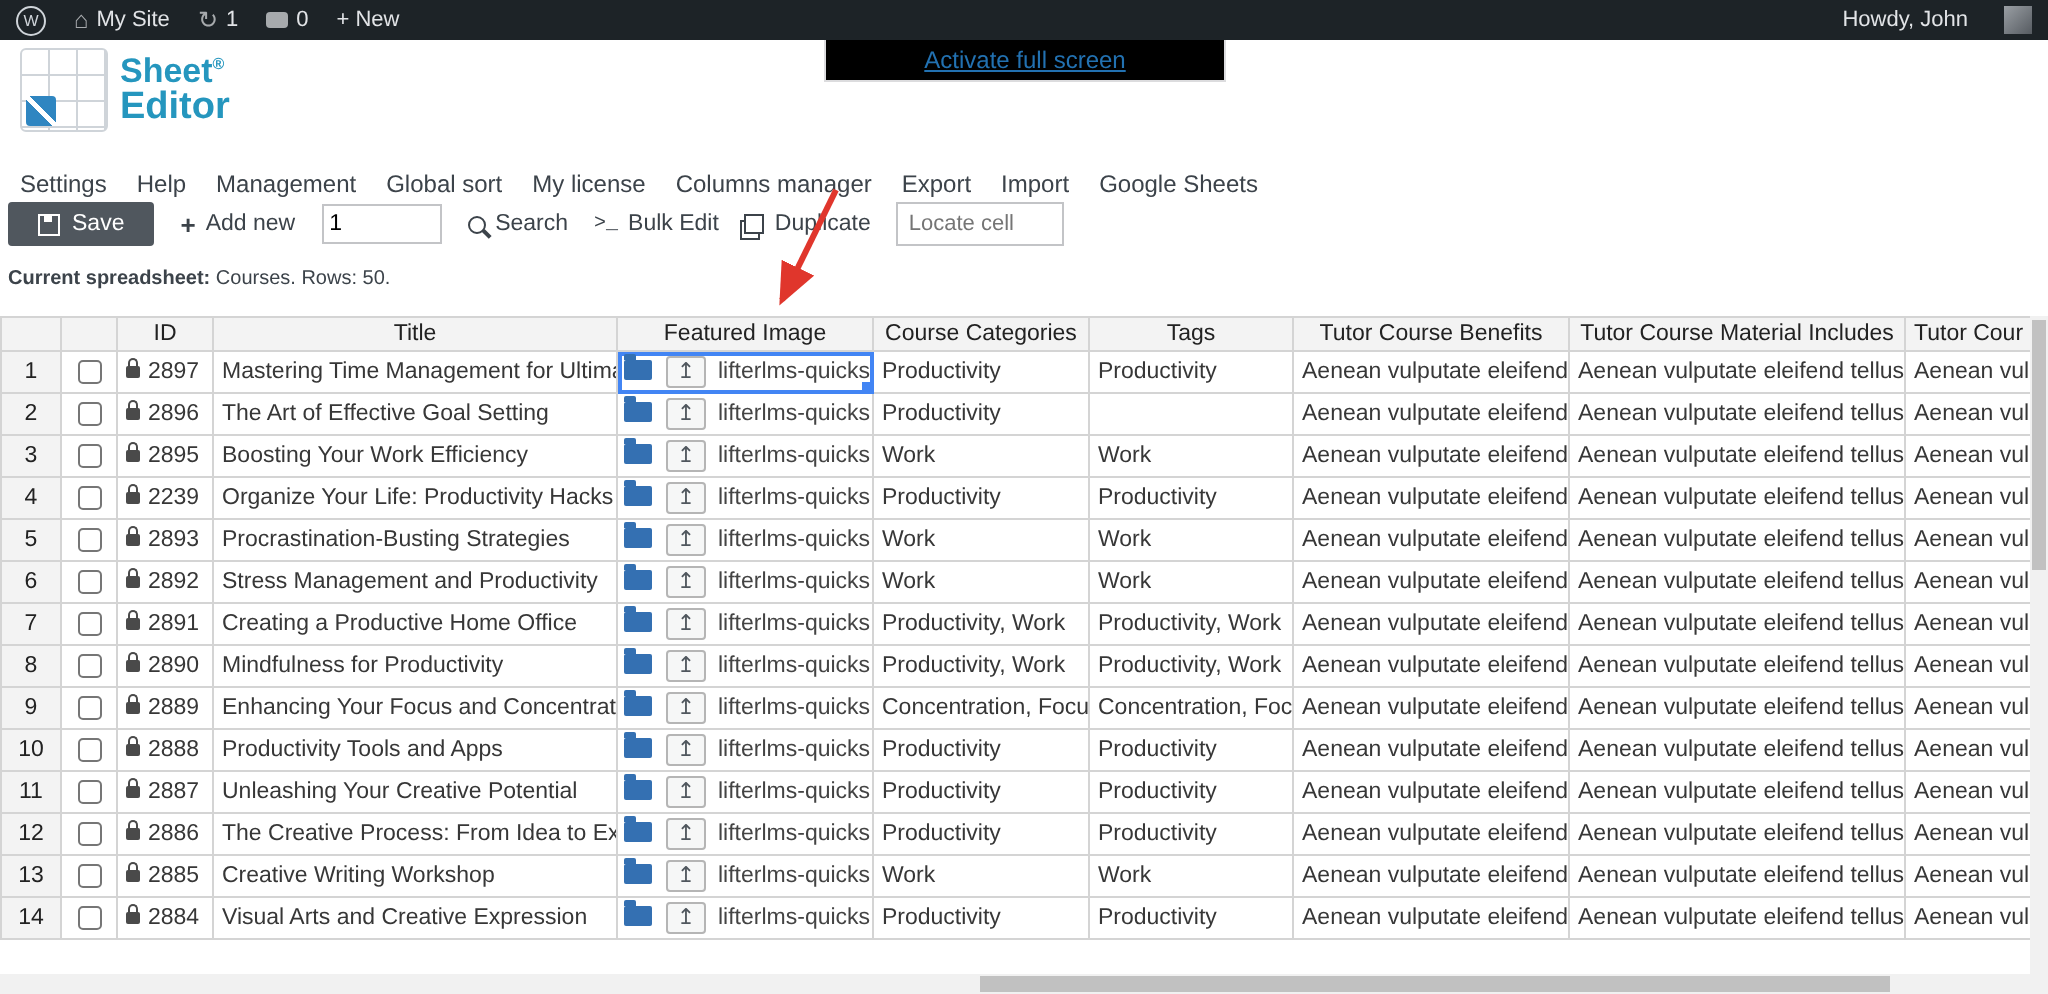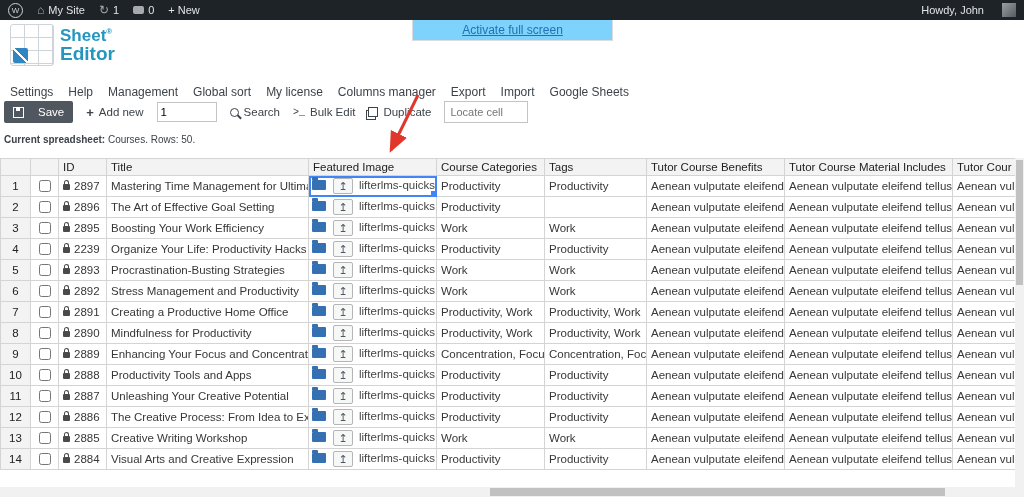--- a/index.html
+++ b/index.html
@@ -14,21 +14,21 @@
   .ab-right{margin-left:auto;display:flex;align-items:center;gap:18px}
   .wp-logo{width:13px;height:13px;border:1px solid #cfd4d9;border-radius:50%;
            display:flex;align-items:center;justify-content:center;font-size:8px;color:#cfd4d9}
   .ab-ico{color:#a7aaad;font-size:12px;line-height:1}
   .bubble{width:11px;height:8px;background:#a7aaad;border-radius:2px;position:relative;display:inline-block}
   .bubble::after{content:"";position:absolute;left:2px;bottom:-3px;border:3px solid transparent;
                  border-top-color:#a7aaad;border-left-width:2px;border-right-width:2px}
   .avatar{width:14px;height:14px;background:linear-gradient(135deg,#9a9fa4,#565b61)}
 
   
-  .fsbox{position:absolute;top:20px;left:412px;width:199px;height:20px;background:#7dd3fc;
+  .fsbox{position:absolute;top:20px;left:412px;width:199px;height:20px;background:#000000;
          border:1px solid #dcdcde;border-top:none;display:flex;align-items:center;
          justify-content:center;z-index:40}
   .fsbox a{color:#2271b1;font-size:12px;text-decoration:underline;cursor:pointer}
 
   
   .brand{position:absolute;top:24px;left:10px;display:flex;align-items:center;gap:6px}
   .grid-ico{width:42px;height:40px;border:1px solid #cfd4d9;border-radius:3px;position:relative;
             background-image:linear-gradient(#cfd4d9 1px,transparent 1px),
                              linear-gradient(90deg,#cfd4d9 1px,transparent 1px);
             background-size:14px 13px;background-position:-1px -1px}
@@ -39,22 +39,22 @@
   .bt1 sup{font-size:8px}
   .bt2{color:#2596be;font-size:19px;font-weight:bold}
 
   
   .menu{position:absolute;top:85px;left:10px;display:flex;gap:15px;font-size:12px;color:#3c434a}
   .menu span{cursor:pointer}
 
   
   .toolbar{position:absolute;top:101px;left:4px;display:flex;align-items:center;gap:13px;
            font-size:11.5px;color:#3c434a}
-  .save-btn{background:#50575e;color:#fff;border:none;border-radius:2px;padding:5px 9px;
-            font-size:11.5px;display:flex;align-items:center;gap:14px;cursor:pointer;
+  .save-btn{background:#50575e;color:#fff;border:none;border-radius:2px;padding:5px 15px;
+            font-size:11.5px;display:flex;align-items:center;gap:6px;cursor:pointer;
             font-family:"Liberation Sans",sans-serif}
   .flp{width:9px;height:9px;border:1px solid #fff;position:relative;display:inline-block}
   .flp::after{content:"";position:absolute;top:0;left:2px;width:4px;height:3px;background:#fff}
   .tb-link{display:flex;align-items:center;gap:5px;cursor:pointer}
   .plus{font-weight:bold;font-size:13px}
   .addnew-input{width:52px;height:18px;border:1px solid #c3c4c7;font-size:11.5px;padding:0 3px;
                 font-family:"Liberation Sans",sans-serif}
   .mag{width:7px;height:7px;border:1.5px solid #3c434a;border-radius:50%;position:relative;display:inline-block}
   .mag::after{content:"";position:absolute;width:5px;height:1.5px;background:#3c434a;
               transform:rotate(45deg);right:-4px;bottom:-2px}
@@ -69,21 +69,21 @@
 
   
   .status{position:absolute;top:134px;left:4px;font-size:10px;color:#3c434a}
   .status b{font-weight:bold}
 
   
   .gridwrap{position:absolute;top:158px;left:0;width:1015px;height:339px;overflow:hidden}
   table{border-collapse:collapse;table-layout:fixed;width:1015px}
   th,td{border:1px solid #d4d4d4;font-size:11.5px;padding:0 4px;white-space:nowrap;
         overflow:hidden;height:21px;box-sizing:border-box;color:#373737;text-align:left}
-  thead th{background:#f3f3f3;font-weight:normal;height:17px;color:#222;cursor:pointer}
+  thead th{background:#f3f3f3;font-weight:normal;text-align:center;height:17px;color:#222;cursor:pointer}
   td.rownum{background:#f3f3f3;text-align:center;color:#222}
   td.cb{text-align:center;padding:0}
   td.cb input{width:12px;height:12px;margin:0;vertical-align:middle}
   .lock{display:inline-block;width:7px;height:6px;background:#4a4a4a;border-radius:1px;
         position:relative;margin-right:4px}
   .lock::before{content:"";position:absolute;top:-4px;left:1px;width:3px;height:3px;
                 border:1.5px solid #4a4a4a;border-bottom:none;border-radius:3px 3px 0 0}
   td.img-cell{padding:0 3px;position:relative}
   .folder{display:inline-block;width:14px;height:10px;background:#3470b2;border-radius:1px;
           position:relative;margin-right:7px;vertical-align:-1px}

